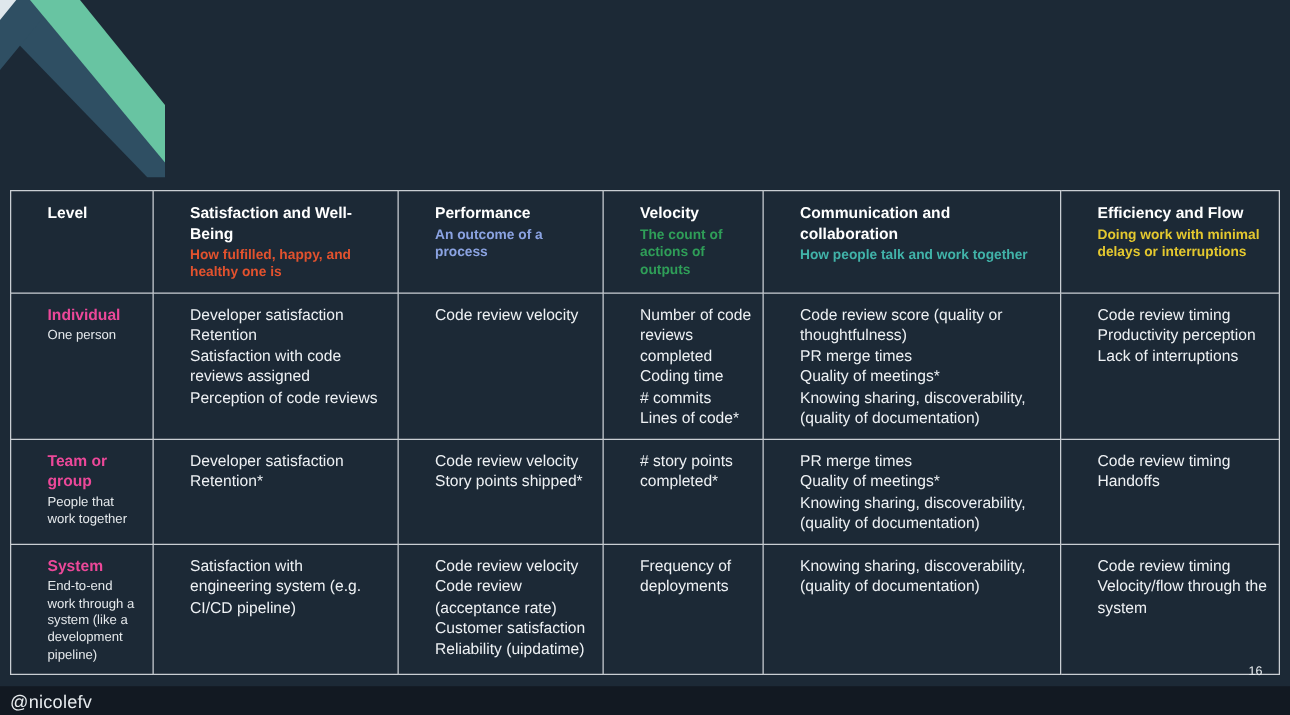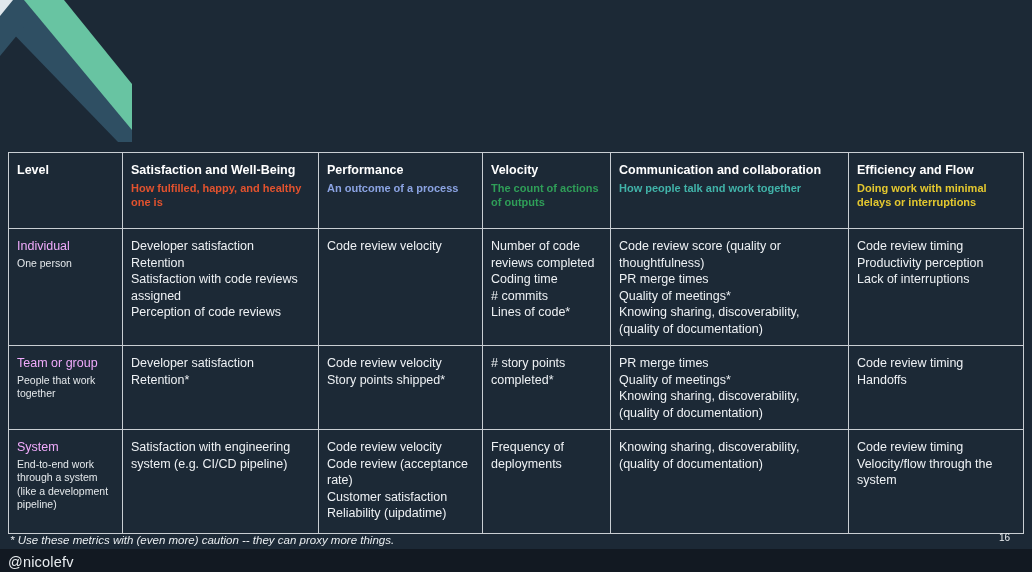--- a/index.html
+++ b/index.html
@@ -15,26 +15,26 @@
     position:absolute;left:155px;top:50px;
     font-size:32px;font-weight:400;letter-spacing:.4px;color:#f3f5f7;
   }
   table.space{
     position:absolute;left:8px;top:152px;width:1015px;
     border-collapse:collapse;table-layout:fixed;
   }
   table.space td{
     border:1px solid #c9ced3;
     vertical-align:top;
-    padding:9px 9px 8px 8px;
+    padding:9px 9px 8px 29px;
     font-size:12.5px;line-height:1.32;color:#eef1f4;
   }
   .col-label{font-weight:bold;color:#ffffff;font-size:12.5px;}
   .col-sub{font-weight:bold;font-size:11px;margin-top:2px;line-height:1.3;}
-  .lvl-title{font-weight:normal;color:#f0abfc;}
+  .lvl-title{font-weight:bold;color:#ec4899;}
   .lvl-desc{font-size:10.5px;line-height:1.3;margin-top:2px;color:#e4e8eb;}
   .cell-list{white-space:pre-line;}
   .footnote{
     position:absolute;left:10px;top:534px;
     font-style:italic;font-size:11.5px;color:#e9edf0;
   }
   .pagenum{
     position:absolute;right:22px;top:532px;
     font-size:10px;color:#e9edf0;
   }
@@ -177,18 +177,17 @@
             <div class="cell-list">Knowing sharing, discoverability, (quality of documentation)</div>
           </td>
         <td>
             <div class="cell-list">Code review timing
 Velocity/flow through the system</div>
           </td>
       </tr>
     </tbody>
   </table>
 
-  <div class="footnote">* Use these metrics with (even more) caution -- they can proxy more things.</div>
   <div class="pagenum">16</div>
 
   <div class="bottom-bar"></div>
   <div class="handle">@nicolefv</div>
 </div>
 
 </body></html>

